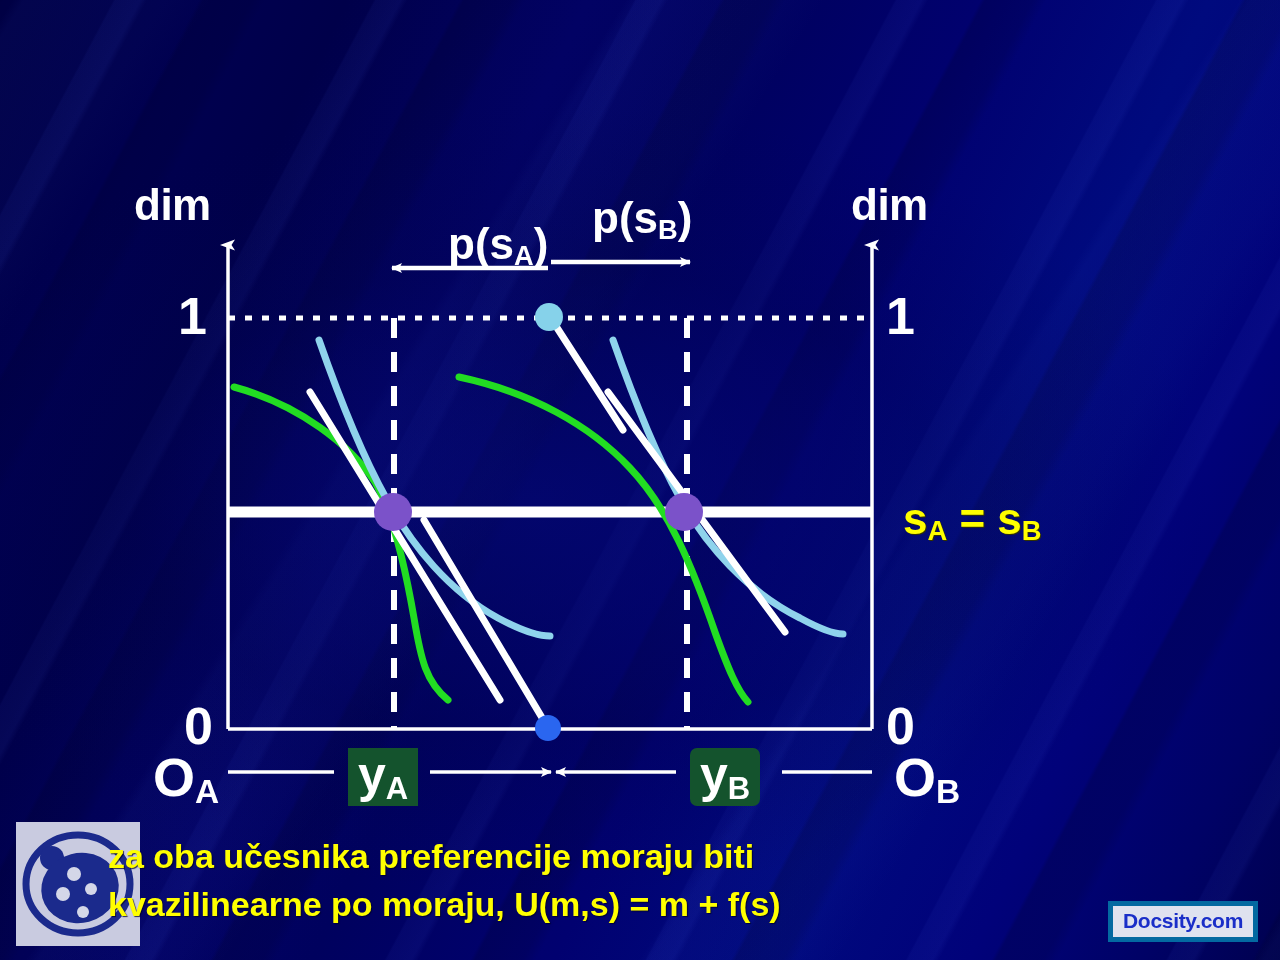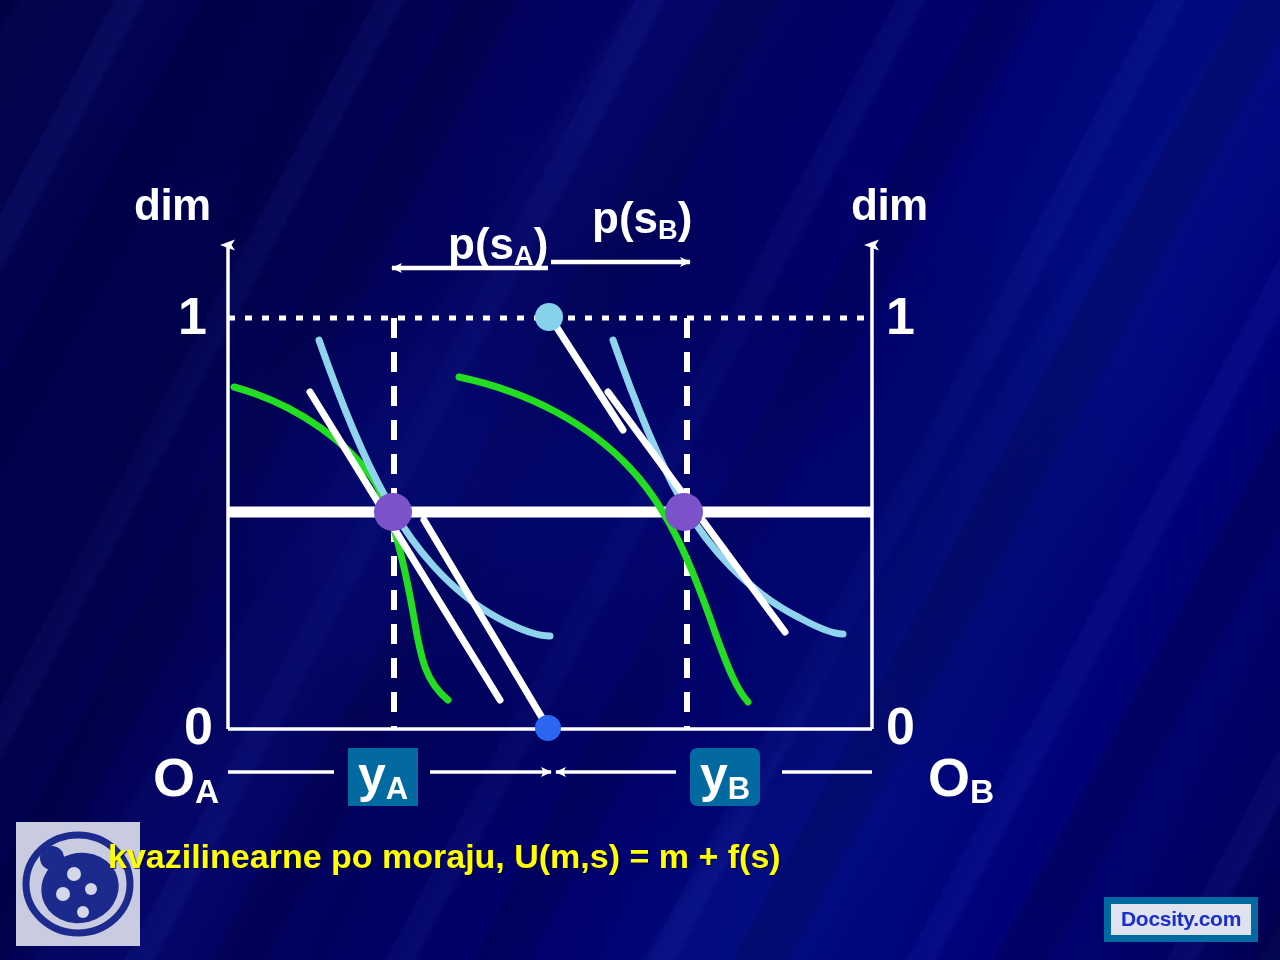--- a/index.html
+++ b/index.html
@@ -93,21 +93,21 @@
     vertical-align: baseline;
     position: relative;
     top: 0.22em;
   }
   .dim-label { font-size: 44px; letter-spacing: -0.5px; }
   .tick-label { font-size: 52px; }
   .origin-label { font-size: 54px; }
   .price-label { font-size: 44px; }
   .y-label {
     font-size: 50px;
-    background: #0369a1;
+    background: #14532d;
     padding: 2px 10px 6px 10px;
   }
   .eq-label {
     font-size: 44px;
     color: #ffff00;
     font-weight: bold;
     text-shadow: 1px 1px 0 #333300;
   }
   #caption {
     position: absolute;
@@ -129,21 +129,21 @@
     width: 124px;
     height: 124px;
     background: #c9cbe0;
   }
   
   #watermark {
     position: absolute;
     right: 22px;
     bottom: 18px;
     background: #dfe2ef;
-    border: 7px solid #0369a1;
+    border: 5px solid #0369a1;
     padding: 3px 10px 4px 10px;
     color: #1a2ec8;
     font-size: 21px;
     font-weight: bold;
     font-family: "Liberation Sans", sans-serif;
     letter-spacing: -0.3px;
   }
 </style>
 </head>
 <body>
@@ -211,50 +211,54 @@
   <div class="lbl dim-label" style="left:851px; top:183px;">dim</div>
 
   <div class="lbl tick-label" style="left:178px; top:290px;">1</div>
   <div class="lbl tick-label" style="left:184px; top:700px;">0</div>
   <div class="lbl tick-label" style="left:886px; top:290px;">1</div>
   <div class="lbl tick-label" style="left:886px; top:700px;">0</div>
 
   <div class="lbl origin-label" style="left:153px; top:750px;">
     <span>O</span><sub>A</sub>
   </div>
-  <div class="lbl origin-label" style="left:928px; top:750px;">
+  <div class="lbl origin-label" style="left:894px; top:750px;">
     <span>O</span><sub>B</sub>
   </div>
 
   <div class="lbl price-label" style="left:448px; top:222px;">
     <span>p(s</span><sub>A</sub><span>)</span>
   </div>
   <div class="lbl price-label" style="left:592px; top:196px;">
     <span>p(s</span><sub>B</sub><span>)</span>
   </div>
 
   <div class="lbl y-label" style="left:348px; top:748px;">
     <span>y</span><sub>A</sub>
   </div>
   <div class="lbl y-label" style="left:690px; top:748px;border-radius:7px;">
     <span>y</span><sub>B</sub>
   </div>
 
+  <div class="lbl eq-label" style="left:903px; top:497px;">
+    <span>s</span><sub>A</sub><span> = s</span><sub>B</sub>
+  </div>
 
   <div id="logo">
     <svg viewBox="0 0 124 124" width="124" height="124">
       <ellipse cx="62" cy="62" rx="52" ry="49" fill="none" stroke="#1b2a8c" stroke-width="7"></ellipse>
       <circle cx="36" cy="36" r="12" fill="#1b2a8c"></circle>
       <ellipse cx="64" cy="66" rx="39" ry="35" fill="#1b2a8c" transform="rotate(-15 64 66)"></ellipse>
       <circle cx="58" cy="52" r="7" fill="#d4d7e8"></circle>
       <circle cx="47" cy="72" r="7" fill="#d4d7e8"></circle>
       <circle cx="75" cy="67" r="6" fill="#d4d7e8"></circle>
       <circle cx="67" cy="90" r="6" fill="#d4d7e8"></circle>
     </svg>
   </div>
 
   <div id="caption">
+    <div>za oba učesnika preferencije moraju biti</div>
     <div>kvazilinearne po moraju,  U(m,s) = m + f(s)</div>
   </div>
 
   <div id="watermark">Docsity.com</div>
 
 </div>
 
 </body></html>

